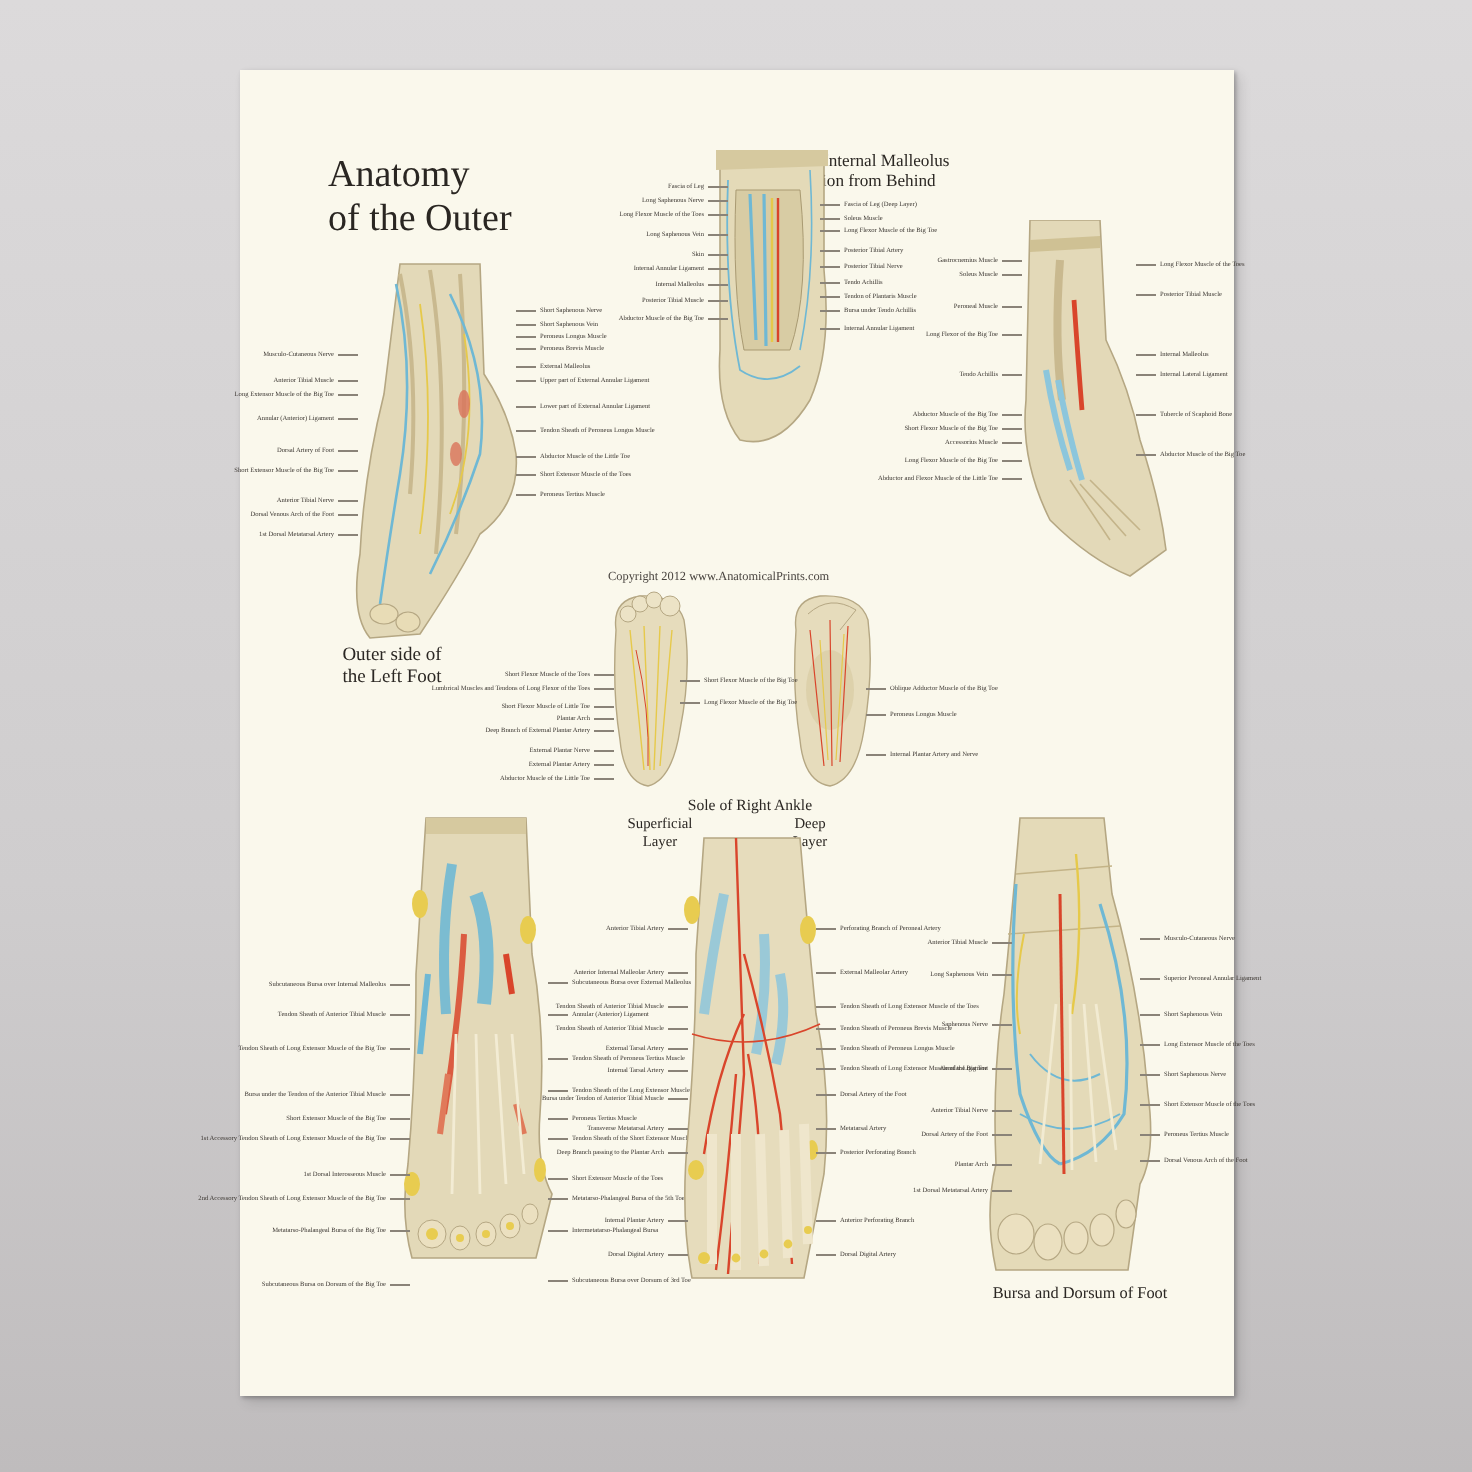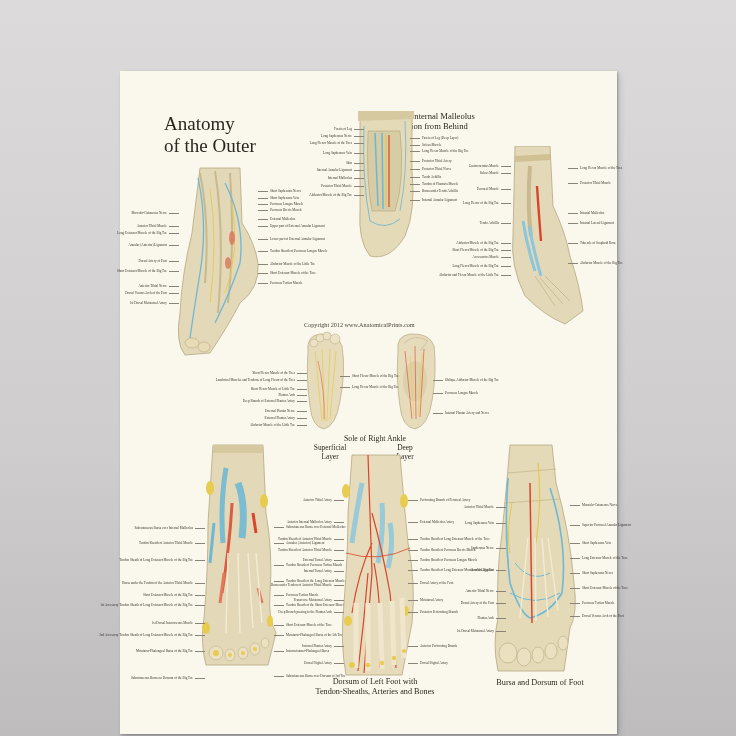--- a/index.html
+++ b/index.html
@@ -6,21 +6,20 @@
   body {
     width:736px; height:736px; overflow:hidden;
     background: linear-gradient(180deg,#dcdadb 0%,#cfcdce 60%,#bfbcbd 100%);
     position:relative;
     font-family:"Liberation Serif","DejaVu Serif",serif;
   }
   .poster {
     position:absolute; left:120px; top:35px; width:497px; height:663px;
     background:#faf8ec;
     box-shadow: 1px 1px 2px rgba(0,0,0,0.25), 3px 3px 6px rgba(0,0,0,0.12);
-    margin-top: 36px;
   }
   .title {
     position:absolute; left:44px; top:42px;
     font-size:19px; line-height:22px; color:#2a2622;
   }
   .caption {
     position:absolute; color:#2b2723; font-size:9.2px; line-height:11px; text-align:center;
   }
   .copyright {
     position:absolute; left:184px; top:250px; font-size:6.2px; color:#4a4540;
@@ -77,20 +76,24 @@
     <div class="lbl r" style="left:150px;top:125px">Short Saphenous Vein</div>
     <div class="lbl r" style="left:150px;top:131px">Peroneus Longus Muscle</div>
     <div class="lbl r" style="left:150px;top:137px">Peroneus Brevis Muscle</div>
     <div class="lbl r" style="left:150px;top:146px">External Malleolus</div>
     <div class="lbl r" style="left:150px;top:153px">Upper part of External Annular Ligament</div>
     <div class="lbl r" style="left:150px;top:166px">Lower part of External Annular Ligament</div>
     <div class="lbl r" style="left:150px;top:178px">Tendon Sheath of Peroneus Longus Muscle</div>
     <div class="lbl r" style="left:150px;top:191px">Abductor Muscle of the Little Toe</div>
     <div class="lbl r" style="left:150px;top:200px">Short Extensor Muscle of the Toes</div>
     <div class="lbl r" style="left:150px;top:210px">Peroneus Tertius Muscle</div>
+  </div>
+  <div class="caption" style="left:26px;top:288px;width:100px;font-size:9.5px;">
+    <div>Outer side of</div>
+    <div>the Left Foot</div>
   </div>
 
   <div class="caption" style="left:250px;top:40px;width:125px;font-size:8.6px;line-height:10px;">
     <div>Right Internal Malleolus</div>
     <div>Region from Behind</div>
   </div>
   <div class="fig" style="left:230px;top:40px;width:70px;height:160px;">
     <svg viewBox="0 0 70 160">
       <path d="M10 0 L62 2 L62 60 Q66 100 55 125 Q40 150 20 145 Q8 130 10 100 Z" fill="#e4dab8" stroke="#b5a783" stroke-width="0.8"></path>
       <path d="M8 0 L64 0 L64 8 L8 10 Z" fill="#d6c99f"></path>
@@ -291,24 +294,20 @@
     <div class="lbl r" style="left:300px;top:466px">Tendon Sheath of Long Extensor Muscle of the Toes</div>
     <div class="lbl r" style="left:300px;top:477px">Tendon Sheath of Peroneus Brevis Muscle</div>
     <div class="lbl r" style="left:300px;top:487px">Tendon Sheath of Peroneus Longus Muscle</div>
     <div class="lbl r" style="left:300px;top:497px">Tendon Sheath of Long Extensor Muscle of the Big Toe</div>
     <div class="lbl r" style="left:300px;top:510px">Dorsal Artery of the Foot</div>
     <div class="lbl r" style="left:300px;top:527px">Metatarsal Artery</div>
     <div class="lbl r" style="left:300px;top:539px">Posterior Perforating Branch</div>
     <div class="lbl r" style="left:300px;top:573px">Anterior Perforating Branch</div>
     <div class="lbl r" style="left:300px;top:590px">Dorsal Digital Artery</div>
   </div>
-  <div class="caption" style="left:180px;top:606px;width:150px;font-size:8.2px;line-height:10px;">
-    <div>Dorsum of Left Foot with</div>
-    <div>Tendon-Sheaths,  Arteries and Bones</div>
-  </div>
 
   <div class="fig" style="left:370px;top:372px;width:90px;height:230px;">
     <svg viewBox="0 0 90 230">
       <path d="M20 2 L62 2 L66 40 Q80 90 84 140 Q88 170 80 185 L74 228 L8 228 Q2 200 8 175 Q6 130 12 90 Q16 50 20 2Z" fill="#e4dab8" stroke="#b5a783" stroke-width="0.8"></path>
       <path d="M18 30 L66 26 M14 60 L70 56" stroke="#c3b387" stroke-width="0.7"></path>
       <path d="M18 35 Q14 90 20 140 Q30 170 40 175 M60 45 Q78 100 72 150 Q60 170 40 175" stroke="#6fb8d4" stroke-width="1.6" fill="none"></path>
       <path d="M25 120 Q40 140 60 130 M20 150 Q45 165 70 150" stroke="#6fb8d4" stroke-width="1" fill="none"></path>
       <path d="M40 40 L42 180" stroke="#d9452b" stroke-width="1.5"></path>
       <path d="M48 20 Q52 60 46 100" stroke="#e6c94a" stroke-width="1.2" fill="none"></path>
       <path d="M22 60 Q16 90 20 110" stroke="#e6c94a" stroke-width="1" fill="none"></path>

